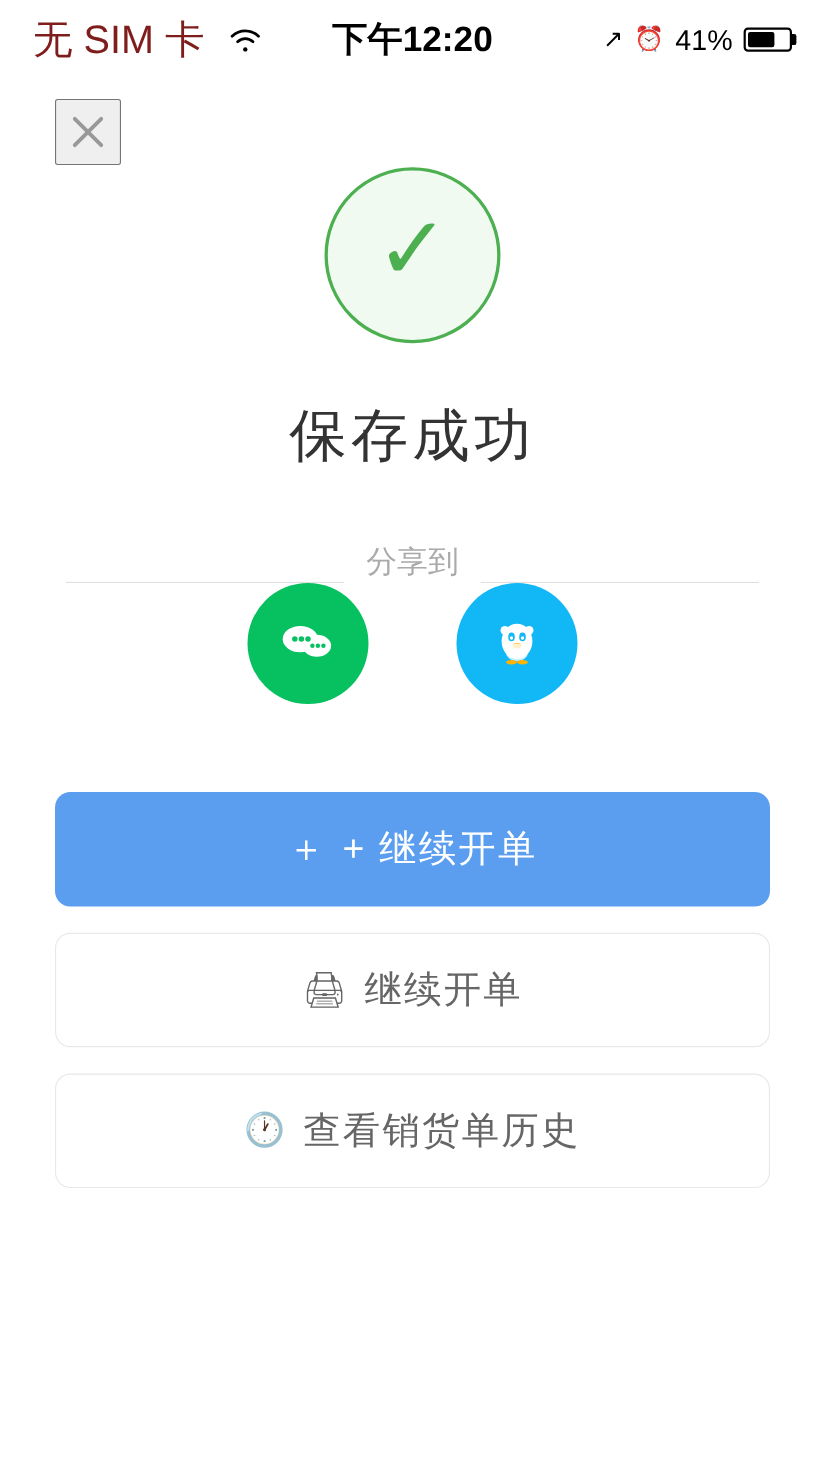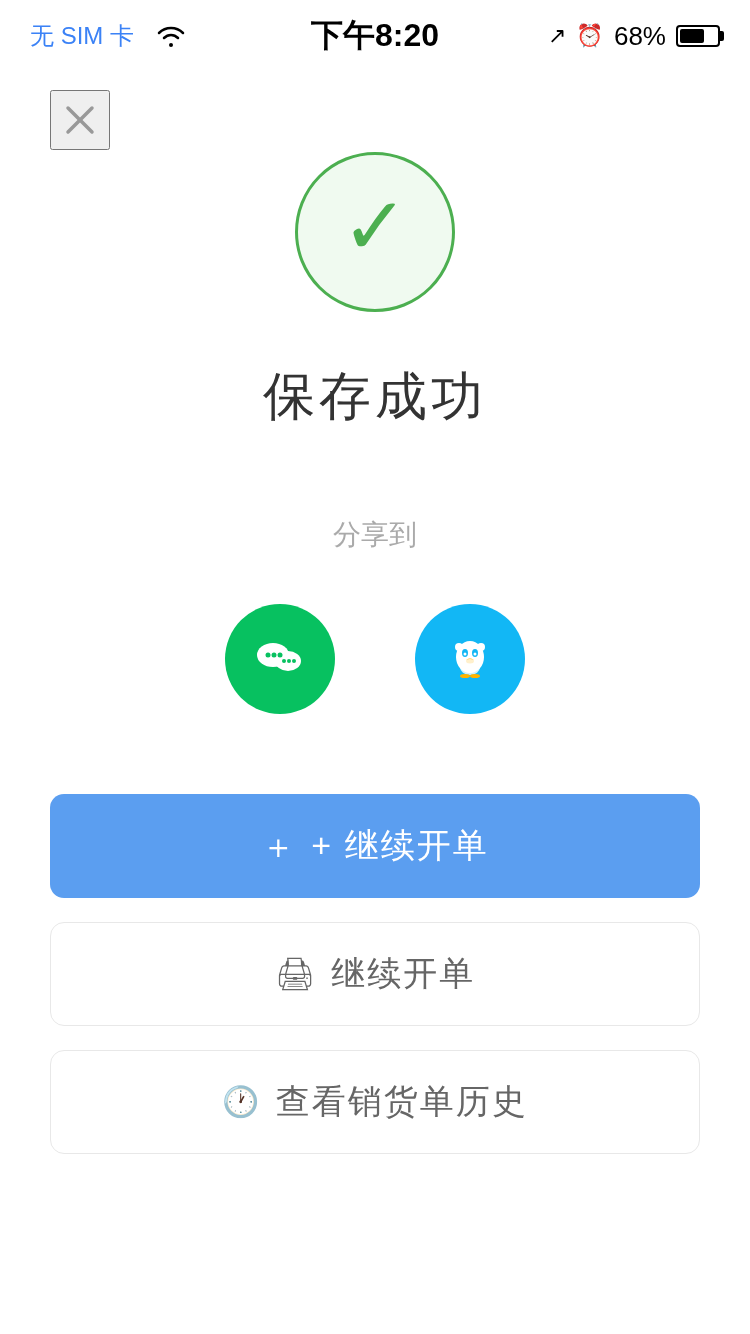--- a/index.html
+++ b/index.html
@@ -26,22 +26,22 @@
       align-items: center;
       justify-content: space-between;
       padding: 0 30px;
       background: #ffffff;
     }
 
     .status-left {
       display: flex;
       align-items: center;
       gap: 22px;
-      font-size: 24px;
-      color: #3b82f6;
+      font-size: 36px;
+      color: #7f1d1d;
       font-weight: 500;
     }
 
     .status-center {
       font-size: 32px;
       font-weight: 600;
       color: #000;
       position: absolute;
       left: 50%;
       transform: translateX(-50%);
@@ -135,32 +135,30 @@
       font-size: 80px;
       line-height: 1;
       margin-top: -10px;
     }
 
     
     .success-title {
       font-size: 52px;
       color: #333333;
       font-weight: 400;
-      margin-bottom: 84px;
+      margin-bottom: 60px;
       letter-spacing: 4px;
     }
 
     
     .divider-row {
       width: 100%;
       display: flex;
-      align-items: center;
+      align-items: flex-end;
       padding: 0 60px;
-      margin-bottom: 50px;
-      flex-direction: column;
     }
 
     .divider-line {
       flex: 1;
       height: 1px;
       background: #e0e0e0;
     }
 
     .divider-text {
       color: #aaaaaa;
@@ -250,25 +248,25 @@
 
 <div class="status-bar">
   <div class="status-left">
     <span>无 SIM 卡</span>
     <svg class="wifi-icon" viewBox="0 0 30 22" fill="none">
       <path d="M15 18a2 2 0 1 1 0 4 2 2 0 0 1 0-4z" fill="#000"></path>
       <path d="M8 13c1.8-1.8 4.3-3 7-3s5.2 1.2 7 3" stroke="#000" stroke-width="2.5" stroke-linecap="round" fill="none"></path>
       <path d="M3 8C6.3 4.7 10.4 3 15 3s8.7 1.7 12 5" stroke="#000" stroke-width="2.5" stroke-linecap="round" fill="none"></path>
     </svg>
   </div>
-  <div class="status-center">下午8:20</div>
+  <div class="status-center">下午12:20</div>
   <div class="status-right">
     <span style="font-size:22px;">↗</span>
     <span style="font-size:22px;">⏰</span>
-    <span>68%</span>
+    <span>41%</span>
     <div class="battery-body">
       <div class="battery-fill"></div>
     </div>
   </div>
 </div>
 
 <button class="close-btn" aria-label="close">
   <svg viewBox="0 0 36 36" fill="none">
     <line x1="6" y1="6" x2="30" y2="30" stroke="#999999" stroke-width="3.5" stroke-linecap="round"></line>
     <line x1="30" y1="6" x2="6" y2="30" stroke="#999999" stroke-width="3.5" stroke-linecap="round"></line>

